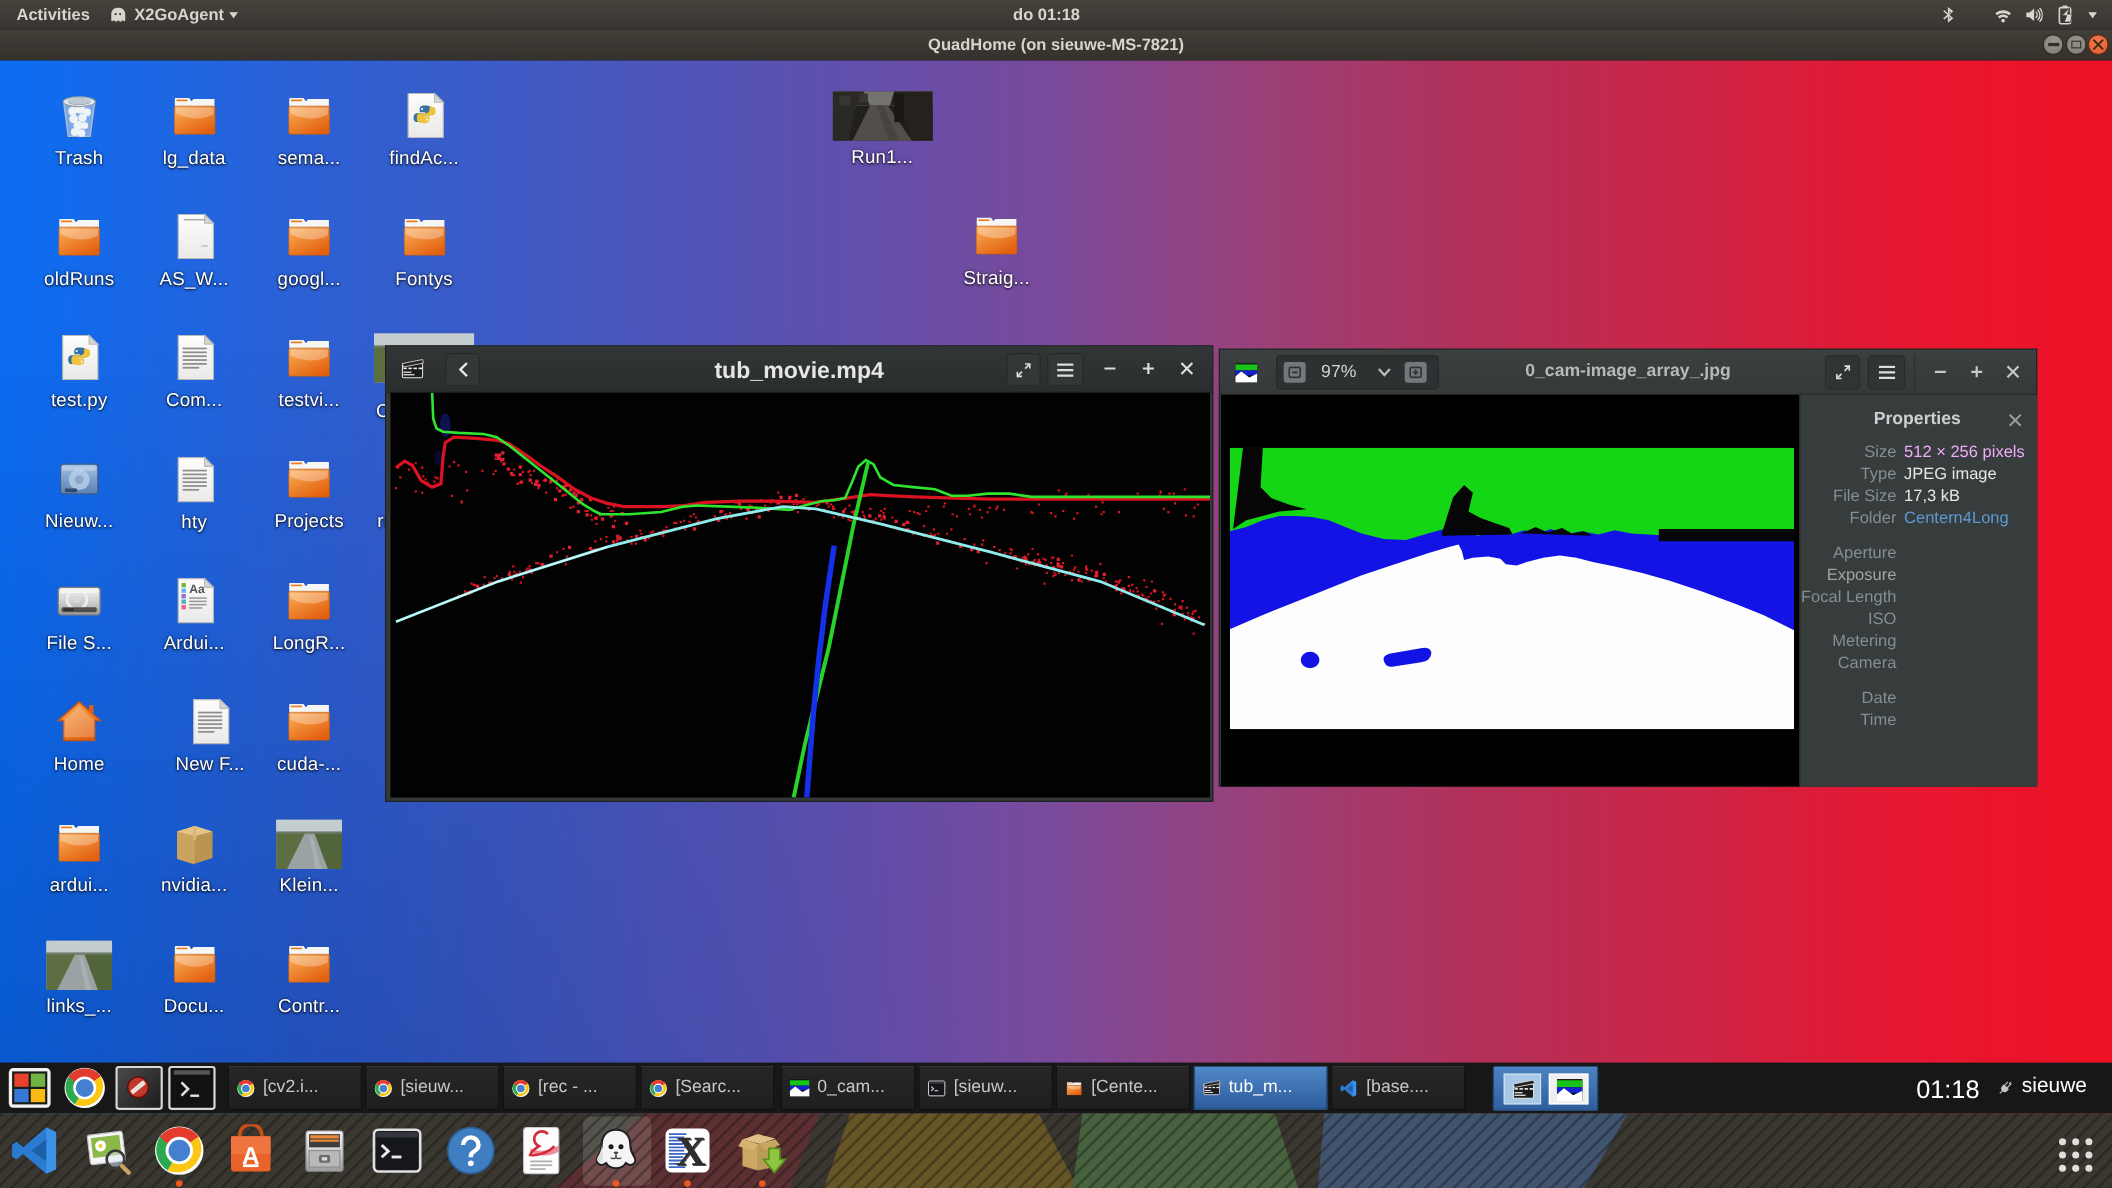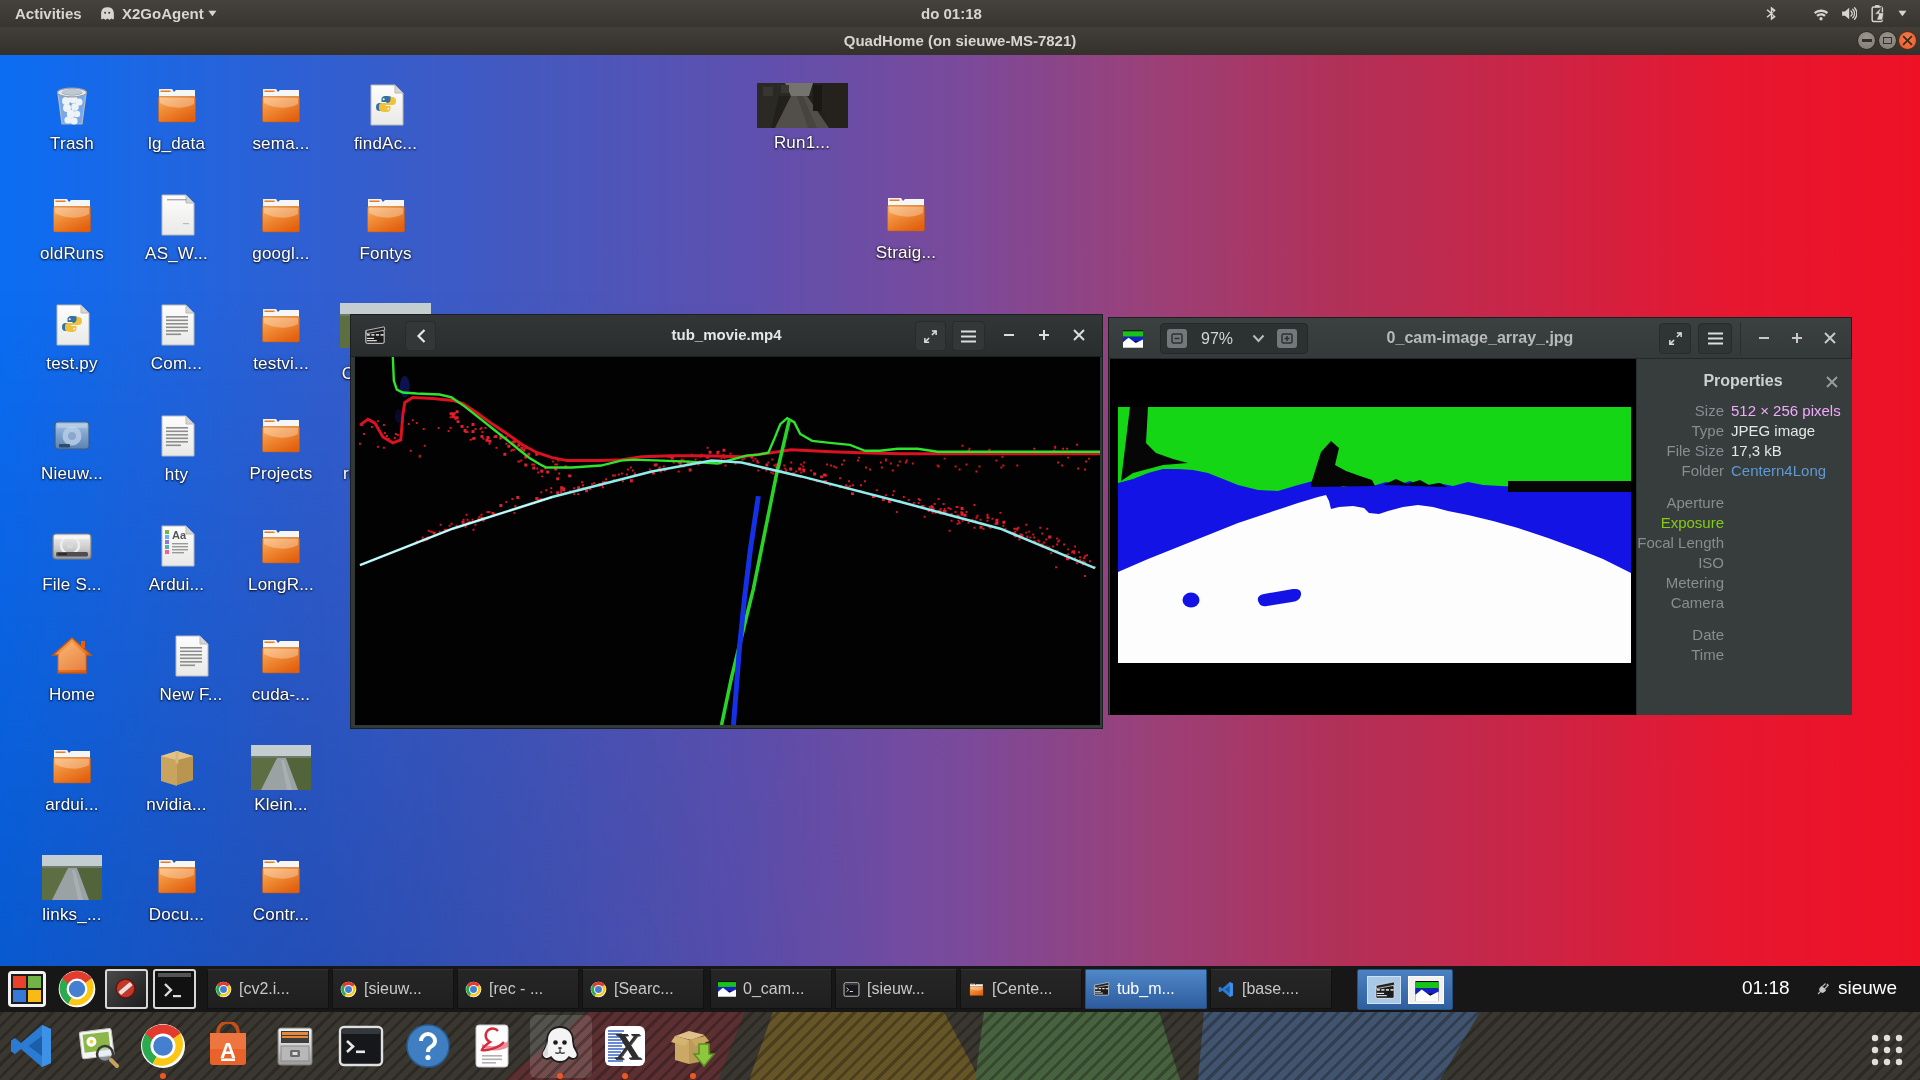--- a/index.html
+++ b/index.html
@@ -352,21 +352,21 @@
 <div class="win" style="left:350px;top:314px;width:753px;height:415px;background:#333939">
 <div class="tbar" style="height:42px;background:linear-gradient(#323636,#292d2d);border-bottom:1px solid #1d2020">
 <svg class="abs" style="left:13px;top:10px" width="22" height="22" viewBox="0 0 24 24">
           <use href="#clap"></use>
         </svg>
 <div class="tbtn abs" style="left:54px;top:6px;width:31px;height:30px">
           <svg width="12" height="16" viewBox="0 0 12 16">
             <path d="M9.5 2L3.5 8l6 6" stroke="#e8e8e8" stroke-width="2.2" fill="none"></path>
           </svg>
         </div>
-<div class="ttl" style="left:0;right:0;top:11px;font-size:15px;color:#e6e6e6">tub_movie.mp4</div>
+<div class="ttl" style="left:0;right:0;top:11px;font-size:21px;color:#e6e6e6">tub_movie.mp4</div>
 <div class="tbtn abs" style="left:564px;top:6px;width:31px;height:30px">
           <svg width="15" height="15" viewBox="0 0 16 16">
             <path d="M9.5 2h4.5v4.5M2 9.5V14h4.5" stroke="#ddd" stroke-width="1.6" fill="none"></path>
             <path d="M14 2L9.5 6.5M2 14l4.5-4.5" stroke="#ddd" stroke-width="1.6"></path>
           </svg>
         </div>
 <div class="tbtn abs" style="left:601px;top:6px;width:33px;height:30px">
           <svg width="15" height="13" viewBox="0 0 15 13">
             <path d="M0 1.5h15M0 6.5h15M0 11.5h15" stroke="#ddd" stroke-width="2.2"></path>
           </svg>
@@ -461,21 +461,21 @@
         </svg>
 <div class="abs" style="right:128px;top:43px;color:#858f8f">Size</div>
         <div class="abs" style="left:94px;top:43px;color:#f0abfc">512 × 256 pixels</div>
 <div class="abs" style="right:128px;top:63px;color:#858f8f">Type</div>
         <div class="abs" style="left:94px;top:63px;color:#e4e7e7">JPEG image</div>
 <div class="abs" style="right:128px;top:83px;color:#858f8f">File Size</div>
         <div class="abs" style="left:94px;top:83px;color:#e4e7e7">17,3 kB</div>
 <div class="abs" style="right:128px;top:103px;color:#858f8f">Folder</div>
         <div class="abs" style="left:94px;top:103px;color:#5e9ad2;">Centern4Long</div>
 <div class="abs" style="right:128px;top:135px;color:#858f8f">Aperture</div>
-<div class="abs" style="right:128px;top:155px;color:#84cc16">Exposure</div>
+<div class="abs" style="right:128px;top:155px;color:#a3a3a3">Exposure</div>
 <div class="abs" style="right:128px;top:175px;color:#858f8f">Focal Length</div>
 <div class="abs" style="right:128px;top:195px;color:#858f8f">ISO</div>
 <div class="abs" style="right:128px;top:215px;color:#858f8f">Metering</div>
 <div class="abs" style="right:128px;top:235px;color:#858f8f">Camera</div>
 <div class="abs" style="right:128px;top:267px;color:#858f8f">Date</div>
 <div class="abs" style="right:128px;top:287px;color:#858f8f">Time</div>
 </div>
 </div>
 
 <div class="abs" id="tb">
@@ -563,21 +563,21 @@
           <svg class="abs" style="left:5px;top:3px" width="24" height="22" viewBox="0 0 24 24">
             <use href="#clap"></use>
           </svg>
         </div>
 <div class="abs" style="left:50px;top:6px;width:36px;height:28px;background:#f0f0f0;border:1px solid #fff">
           <svg class="abs" style="left:6px;top:4px" width="24" height="20" viewBox="0 0 22 19">
             <use href="#segthumb"></use>
           </svg>
         </div>
 </div>
-<span class="abs" style="left:1742px;top:11px;font-size:19px;color:#fff">01:18</span>
+<span class="abs" style="left:1742px;top:11px;font-size:23px;color:#fff">01:18</span>
 <svg class="abs" style="left:1815px;top:13px" width="18" height="18" viewBox="0 0 24 24">
         <path d="M4 20l6-6M10 10l4-4m-2 8l6-6" stroke="#b8b4ae" stroke-width="1.6"></path>
         <path d="M9 9l6 6-2 2a4.2 4.2 0 0 1-6-6zm6-1l2-2 1 1-2 2z" fill="#c8c4be"></path>
       </svg>
 <span class="abs" style="left:1838px;top:11px;font-size:19px;color:#fff">sieuwe</span>
 </div>
 
 <div class="abs" id="dock">
 <div class="wedge" style="left:504px;width:241px;background:#5c3032;clip-path:polygon(83px 0,241px 0,214px 68px,0 68px)"></div>
 <div class="wedge" style="left:749px;width:231px;background:#655527;clip-path:polygon(24px 0,195px 0,231px 68px,0 68px)"></div>

